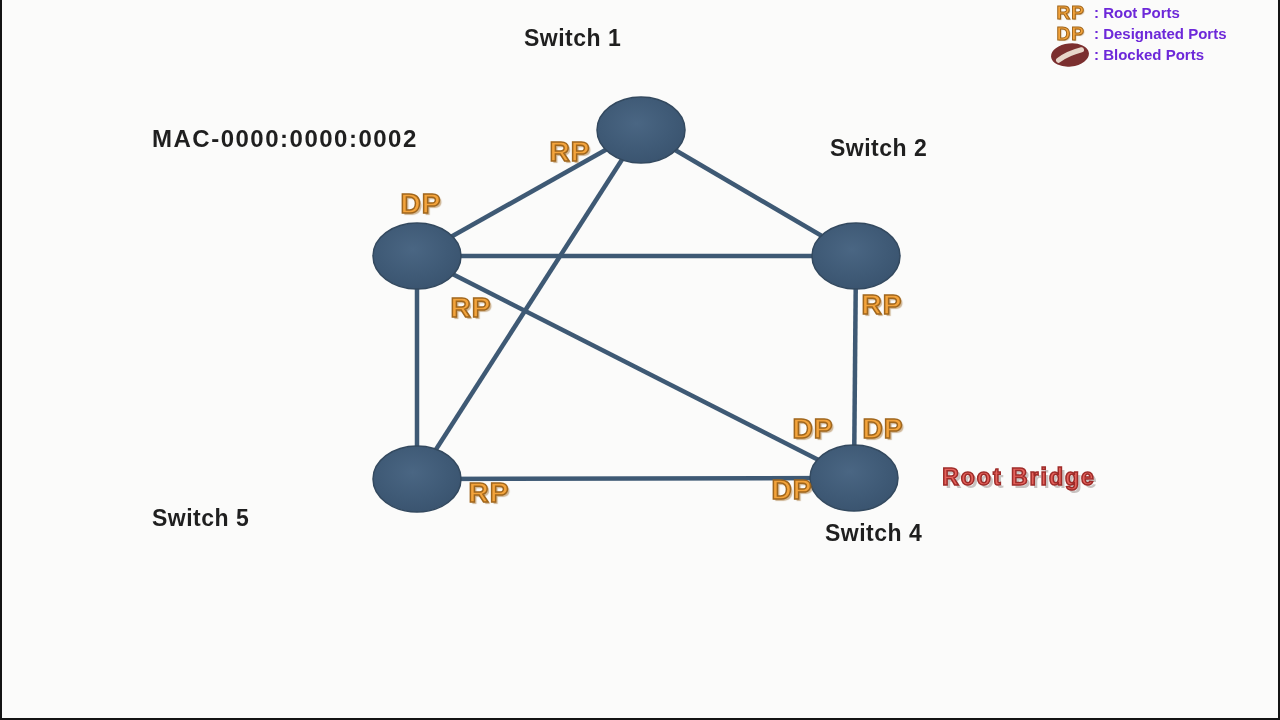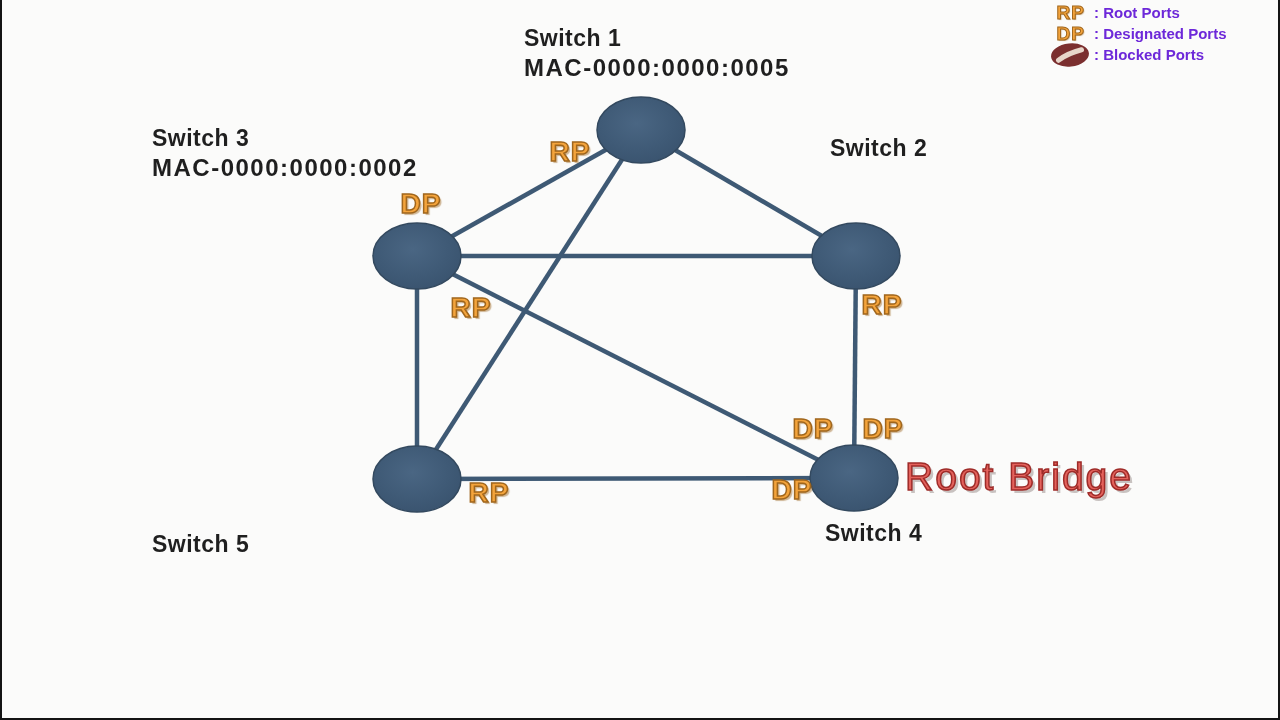--- a/index.html
+++ b/index.html
@@ -25,21 +25,21 @@
   .port{
     position:absolute;z-index:3;transform:translate(-50%,-50%);
     font-size:28px;font-weight:bold;letter-spacing:1px;white-space:nowrap;
     color:#f4a43c;
     -webkit-text-stroke:1.5px #a0661c;
     text-shadow:2px 2px 1px rgba(150,95,25,0.45);
   }
 
   .root-bridge{
     position:absolute;z-index:3;transform:translate(-50%,-50%);
-    font-size:39px;font-weight:normal;letter-spacing:2px;white-space:nowrap;
+    font-size:23px;font-weight:bold;letter-spacing:2px;white-space:nowrap;
     color:#e4625c;
     -webkit-text-stroke:1.5px #9e2b28;
     text-shadow:3px 3px 0 #c8c2c0;
   }
 
   #legend{position:absolute;left:1050px;top:2px;z-index:3;}
   .legend-row{display:flex;align-items:center;height:21px;margin-bottom:0;}
   .legend-sym-cell{width:44px;text-align:right;padding-right:9px;box-sizing:border-box;}
   .legend-sym{
     font-size:19px;font-weight:bold;color:#f4a43c;letter-spacing:1px;
@@ -78,30 +78,28 @@
     <ellipse cx="641" cy="130" rx="44" ry="33"></ellipse>
     <ellipse cx="417" cy="256" rx="44" ry="33"></ellipse>
     <ellipse cx="856" cy="256" rx="44" ry="33"></ellipse>
     <ellipse cx="417" cy="479" rx="44" ry="33"></ellipse>
     <ellipse cx="854" cy="478" rx="44" ry="33"></ellipse>
   </g>
 </svg>
 
 <div class="switch-label" style="left:488px;top:24px;margin-left:36px;">
   <div class="sw-name">Switch 1</div>
-  <div class="sw-mac">MAC-0000:0000:0005</div>
 </div>
 <div class="switch-label" style="left:152px;top:124px;">
-  <div class="sw-name">Switch 3</div>
   <div class="sw-mac">MAC-0000:0000:0002</div>
 </div>
 <div class="switch-label" style="left:830px;top:124px;margin-top:10px;">
   <div class="sw-name">Switch 2</div>
 </div>
-<div class="switch-label" style="left:152px;top:530px;">
+<div class="switch-label" style="left:152px;top:504px;">
   <div class="sw-name">Switch 5</div>
 </div>
 <div class="switch-label" style="left:825px;top:519px;text-align:center;">
   <div class="sw-name">Switch 4</div>
 </div>
 
 <div class="port" style="left:570px;top:152px;">RP</div>
 <div class="port" style="left:421px;top:204px;">DP</div>
 <div class="port" style="left:471px;top:308px;">RP</div>
 <div class="port" style="left:882px;top:305px;">RP</div>

